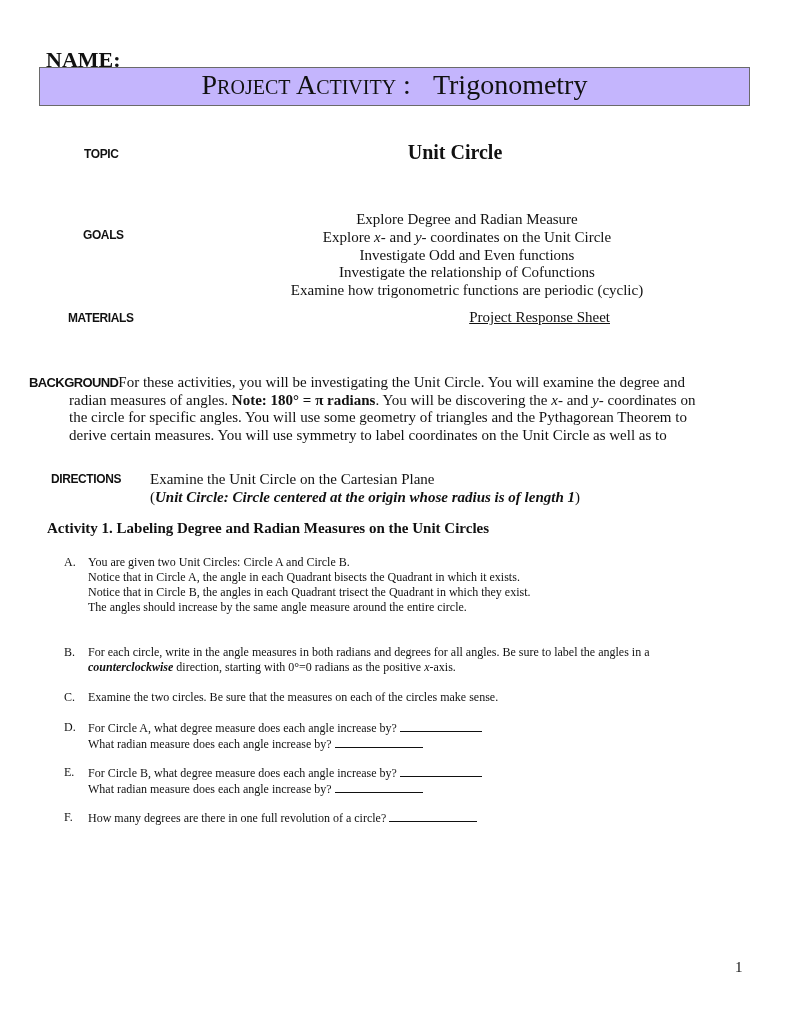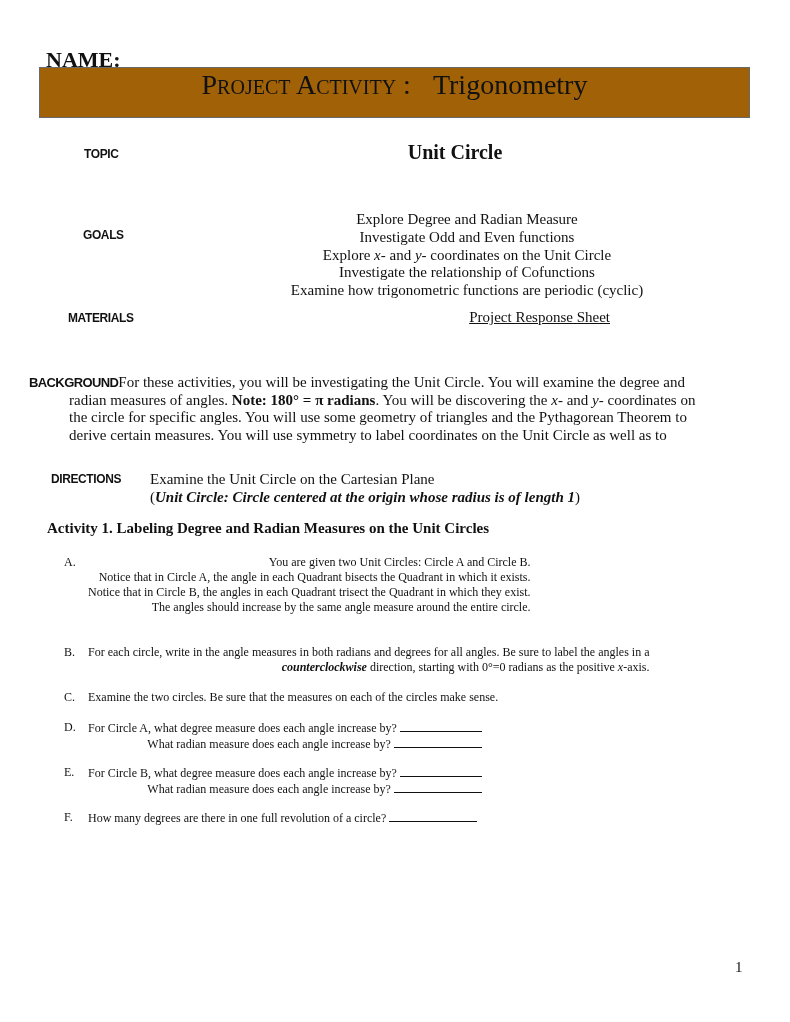--- a/index.html
+++ b/index.html
@@ -5,22 +5,22 @@
     html, body { margin: 0; padding: 0; background: #ffffff; }
     body {
       width: 790px; height: 1022px; position: relative; overflow: hidden;
       font-family: "Liberation Serif", serif; color: #111;
     }
     .abs { position: absolute; }
     .name-label {
       left: 46px; top: 47px; font-size: 22px; font-weight: bold;
     }
     .title-box {
-      left: 39px; top: 67px; width: 711px; height: 51px;
-      background: #a16207; border: 1px solid #6a6a6a;
+      left: 39px; top: 67px; width: 711px; height: 39px;
+      background: #c4b5fd; border: 1px solid #6a6a6a;
       box-sizing: border-box; text-align: center;
       font-size: 28px; line-height: 33px;
     }
     .title-box .sc { font-variant: small-caps; }
     .title-box .gap { display: inline-block; width: 22px; }
     .sans-label {
       font-family: "Liberation Sans", sans-serif; font-weight: bold;
       font-size: 13px; letter-spacing: -0.4px; transform: scaleX(0.92);
       transform-origin: left center;
     }
@@ -53,21 +53,21 @@
       left: 150px; top: 470px; font-size: 15px; line-height: 18px; white-space: nowrap;
     }
     .activity-title {
       left: 47px; top: 520px; font-size: 15px; font-weight: bold; white-space: nowrap;
     }
     .q {
       left: 64px; font-size: 12px; line-height: 15px; white-space: nowrap;
     }
     .q .letter { position: absolute; left: 0; top: 0; }
     .q .body { position: absolute; left: 24px; top: 0; }
-    .q .body span.line { display: block; text-align: right; }
+    .q .body span.line { display: block; }
     .blank {
       display: inline-block; border-bottom: 1px solid #111; height: 11px; vertical-align: baseline;
     }
     .page-number {
       left: 735px; top: 959px; font-size: 15px;
     }
   </style>
 </head>
 <body>
 
@@ -76,22 +76,22 @@
 <div class="abs title-box">
   <span class="sc">Project Activity :</span><span class="gap"></span><span>Trigonometry</span>
 </div>
 
 <div class="abs sans-label topic-label">TOPIC</div>
 <div class="abs topic-value">Unit Circle</div>
 
 <div class="abs sans-label goals-label">GOALS</div>
 <ul class="abs goals-list">
   <li>Explore Degree and Radian Measure</li>
+  <li>Explore <i>x</i>- and <i>y</i>- coordinates on the Unit Circle</li>
   <li>Investigate Odd and Even functions</li>
-  <li>Explore <i>x</i>- and <i>y</i>- coordinates on the Unit Circle</li>
   <li>Investigate the relationship of Cofunctions</li>
   <li>Examine how trigonometric functions are periodic (cyclic)</li>
 </ul>
 
 <div class="abs sans-label materials-label">MATERIALS</div>
 <div class="abs materials-value">Project Response Sheet</div>
 
 <div class="abs background-block">
   <span class="line"><span class="bg-label">BACKGROUND</span><span>For these activities, you will be investigating the Unit Circle.  You will examine the degree and</span></span>
   <span class="line indent"><span>radian measures of angles.  </span><b>Note:  180° = π radians</b><span>.  You will be discovering the </span><i>x</i><span>- and </span><i>y</i><span>- coordinates on</span></span>

